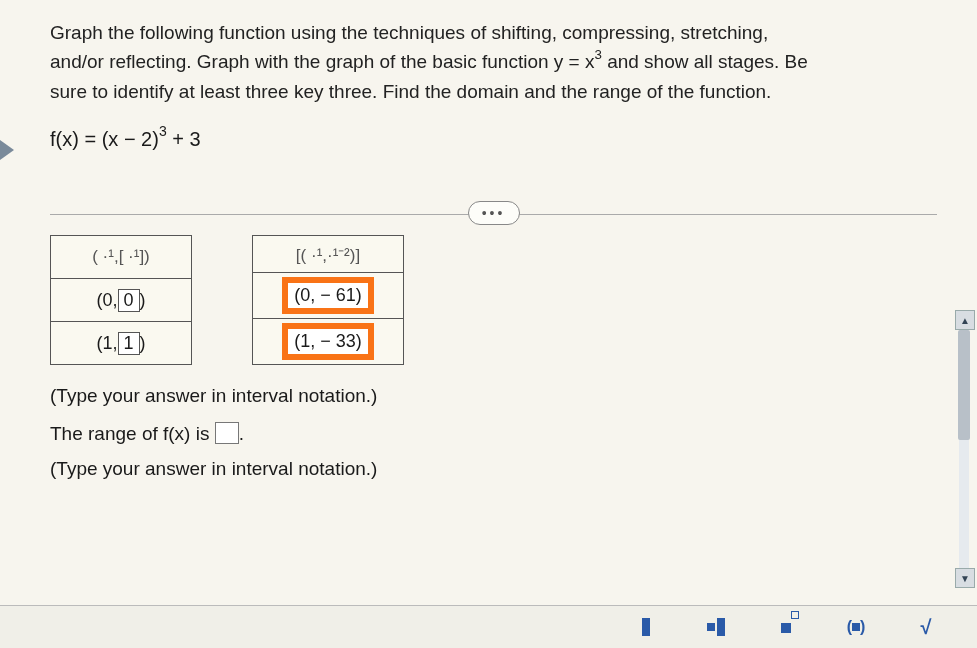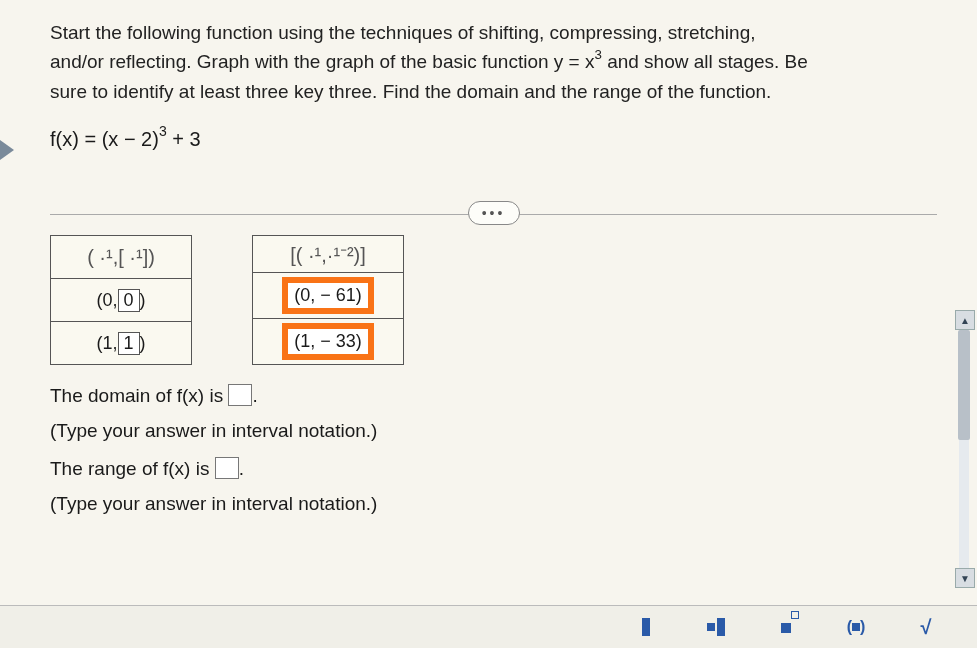--- a/index.html
+++ b/index.html
@@ -185,33 +185,33 @@
     display: inline-flex;
     flex-direction: column;
     align-items: center;
     font-size: 9px;
     line-height: 1;
   }
   .frac .fb { border-top: 1.5px solid #2a5aa8; padding-top:1px;}
   .frac .sq { width:8px;height:8px;background:#2a5aa8;display:inline-block;}
   .head-row td {
     border-top: none;
-    font-size: 20px;
+    font-size: 17px;
     color: #555;
   }
 </style>
 </head>
 <body>
 
 <div class="left-marker"></div>
 
 <div class="page">
 
   <div class="question-text">
-    <span>Start the following function using the techniques of shifting, compressing, stretching,</span><br>
+    <span>Graph the following function using the techniques of shifting, compressing, stretching,</span><br>
     <span>and/or reflecting. Graph with the graph of the basic function y = x</span><span class="sup">3</span><span> and show all stages. Be</span><br>
     <span>sure to identify at least three key three. Find the domain and the range of the function.</span>
   </div>
 
   <div class="equation">
     <span>f(x) = (x − 2)</span><span class="sup">3</span><span> + 3</span>
   </div>
 
   <div class="divider-wrap">
     <div class="ellipsis-pill">
@@ -251,23 +251,20 @@
           </tr>
       <tr>
             <td class="wider">
         <span class="boxed-pair">(1, − 33)</span>
       </td>
           </tr>
     </tbody>
       </table>
   </div>
 
-  <div class="answer-line">
-    <span>The domain of f(x) is </span><span class="answer-box"></span><span>.</span>
-  </div>
   <div class="hint-line">(Type your answer in interval notation.)</div>
 
   <div class="answer-line">
     <span>The range of f(x) is </span><span class="answer-box"></span><span>.</span>
   </div>
   <div class="hint-line">(Type your answer in interval notation.)</div>
 
 </div>
 
 <div class="scroll-track">

